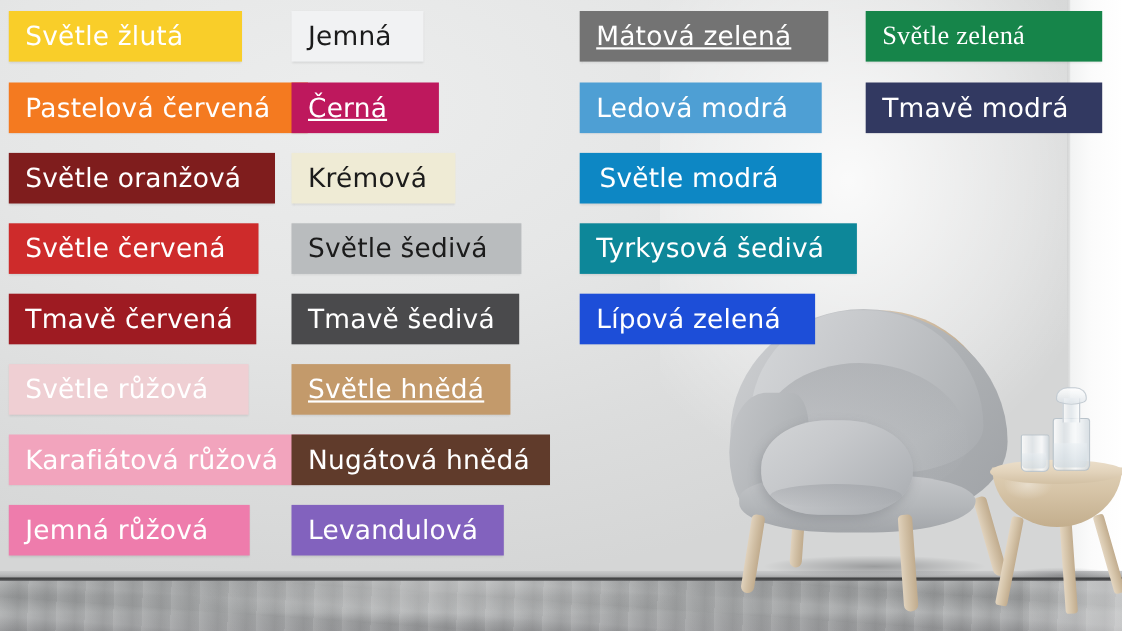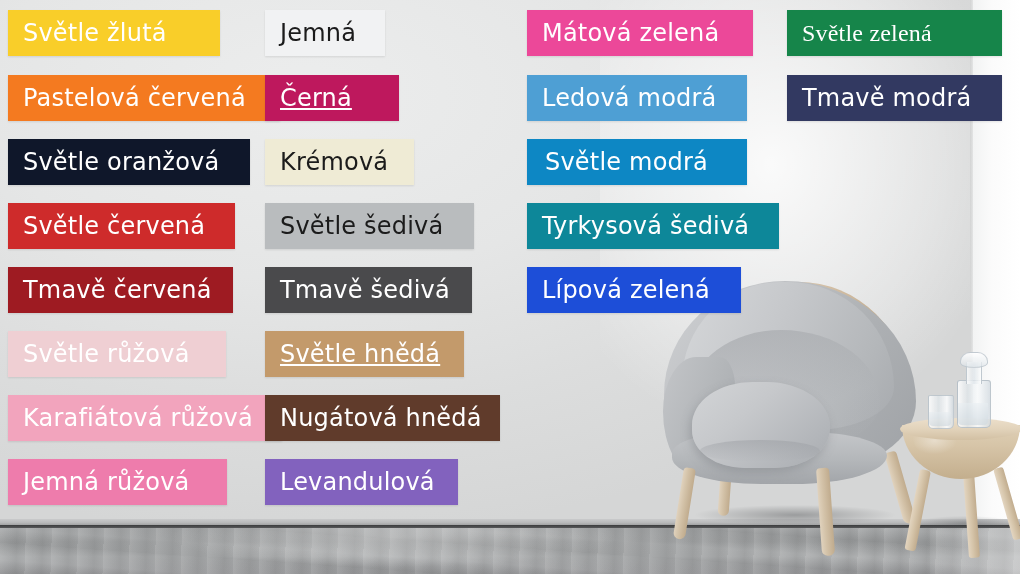--- a/index.html
+++ b/index.html
@@ -256,35 +256,35 @@
   <div class="chair glass-body"></div>
   <div class="chair glass-water"></div>
   <div class="chair carafe-body"></div>
   <div class="chair carafe-water"></div>
   <div class="chair carafe-neck"></div>
   <div class="chair carafe-stopper"></div>
 
   <div id="swatch-layer">
       <div class="label" style="left: 8px; top: 10px; width: 182px; background: rgb(249, 206, 41); color: rgb(255, 255, 255);">Světle žlutá</div>
       <div class="label" style="left: 8px; top: 75px; width: 242px; background: rgb(244, 122, 32); color: rgb(255, 255, 255);">Pastelová červená</div>
-      <div class="label" style="left: 8px; top: 139px; width: 212px; background: #0f172a; color: rgb(255, 255, 255);">Světle oranžová</div>
+      <div class="label" style="left: 8px; top: 139px; width: 212px; background: #7f1d1d; color: rgb(255, 255, 255);">Světle oranžová</div>
       <div class="label" style="left: 8px; top: 203px; width: 197px; background: rgb(206, 43, 43); color: rgb(255, 255, 255);">Světle červená</div>
       <div class="label" style="left: 8px; top: 267px; width: 195px; background: rgb(158, 27, 34); color: rgb(255, 255, 255);">Tmavě červená</div>
       <div class="label" style="left: 8px; top: 331px; width: 188px; background: rgb(239, 207, 211); color: rgb(255, 255, 255);">Světle růžová</div>
       <div class="label" style="left: 8px; top: 395px; width: 244px; background: rgb(242, 164, 189); color: rgb(255, 255, 255);">Karafiátová růžová</div>
       <div class="label" style="left: 8px; top: 459px; width: 189px; background: rgb(238, 124, 172); color: rgb(255, 255, 255);">Jemná růžová</div>
       <div class="label" style="left: 265px; top: 10px; width: 90px; background: rgb(241, 242, 243); color: rgb(27, 27, 27);">Jemná</div>
       <div class="label" style="left: 265px; top: 75px; width: 104px; background: #be185d; color: rgb(255, 255, 255); text-decoration: underline;">Černá</div>
       <div class="label" style="left: 265px; top: 139px; width: 119px; background: rgb(239, 235, 213); color: rgb(27, 27, 27);">Krémová</div>
       <div class="label" style="left: 265px; top: 203px; width: 179px; background: rgb(185, 188, 190); color: rgb(27, 27, 27);">Světle šedivá</div>
       <div class="label" style="left: 265px; top: 267px; width: 177px; background: rgb(74, 74, 76); color: rgb(255, 255, 255);">Tmavě šedivá</div>
       <div class="label" style="left: 265px; top: 331px; width: 169px; background: rgb(195, 154, 107); color: rgb(255, 255, 255); text-decoration: underline;">Světle hnědá</div>
       <div class="label" style="left: 265px; top: 395px; width: 205px; background: rgb(96, 59, 43); color: rgb(255, 255, 255);">Nugátová hnědá</div>
       <div class="label" style="left: 265px; top: 459px; width: 163px; background: rgb(130, 98, 190); color: rgb(255, 255, 255);">Levandulová</div>
-      <div class="label" style="left: 527px; top: 10px; width: 196px; background: #ec4899; color: rgb(255, 255, 255);">Mátová zelená</div>
+      <div class="label" style="left: 527px; top: 10px; width: 196px; background: #737373; color: rgb(255, 255, 255); text-decoration: underline;">Mátová zelená</div>
       <div class="label" style="left: 527px; top: 75px; width: 190px; background: rgb(78, 159, 212); color: rgb(255, 255, 255);">Ledová modrá</div>
       <div class="label" style="left: 527px; top: 139px; width: 187px; background: rgb(13, 135, 196); color: rgb(255, 255, 255); padding-left: 18px;">Světle modrá</div>
       <div class="label" style="left: 527px; top: 203px; width: 222px; background: rgb(13, 135, 153); color: rgb(255, 255, 255);">Tyrkysová šedivá</div>
       <div class="label" style="left: 527px; top: 267px; width: 184px; background: #1d4ed8; color: rgb(255, 255, 255);">Lípová zelená</div>
       <div class="label" style="left: 787px; top: 10px; width: 185px; background: rgb(22, 133, 74); color: rgb(255, 255, 255); font-family: Liberation Serif, serif;">Světle zelená</div>
       <div class="label" style="left: 787px; top: 75px; width: 185px; background: rgb(50, 57, 97); color: rgb(255, 255, 255);">Tmavě modrá</div>
     </div>
 
 </div>
 

